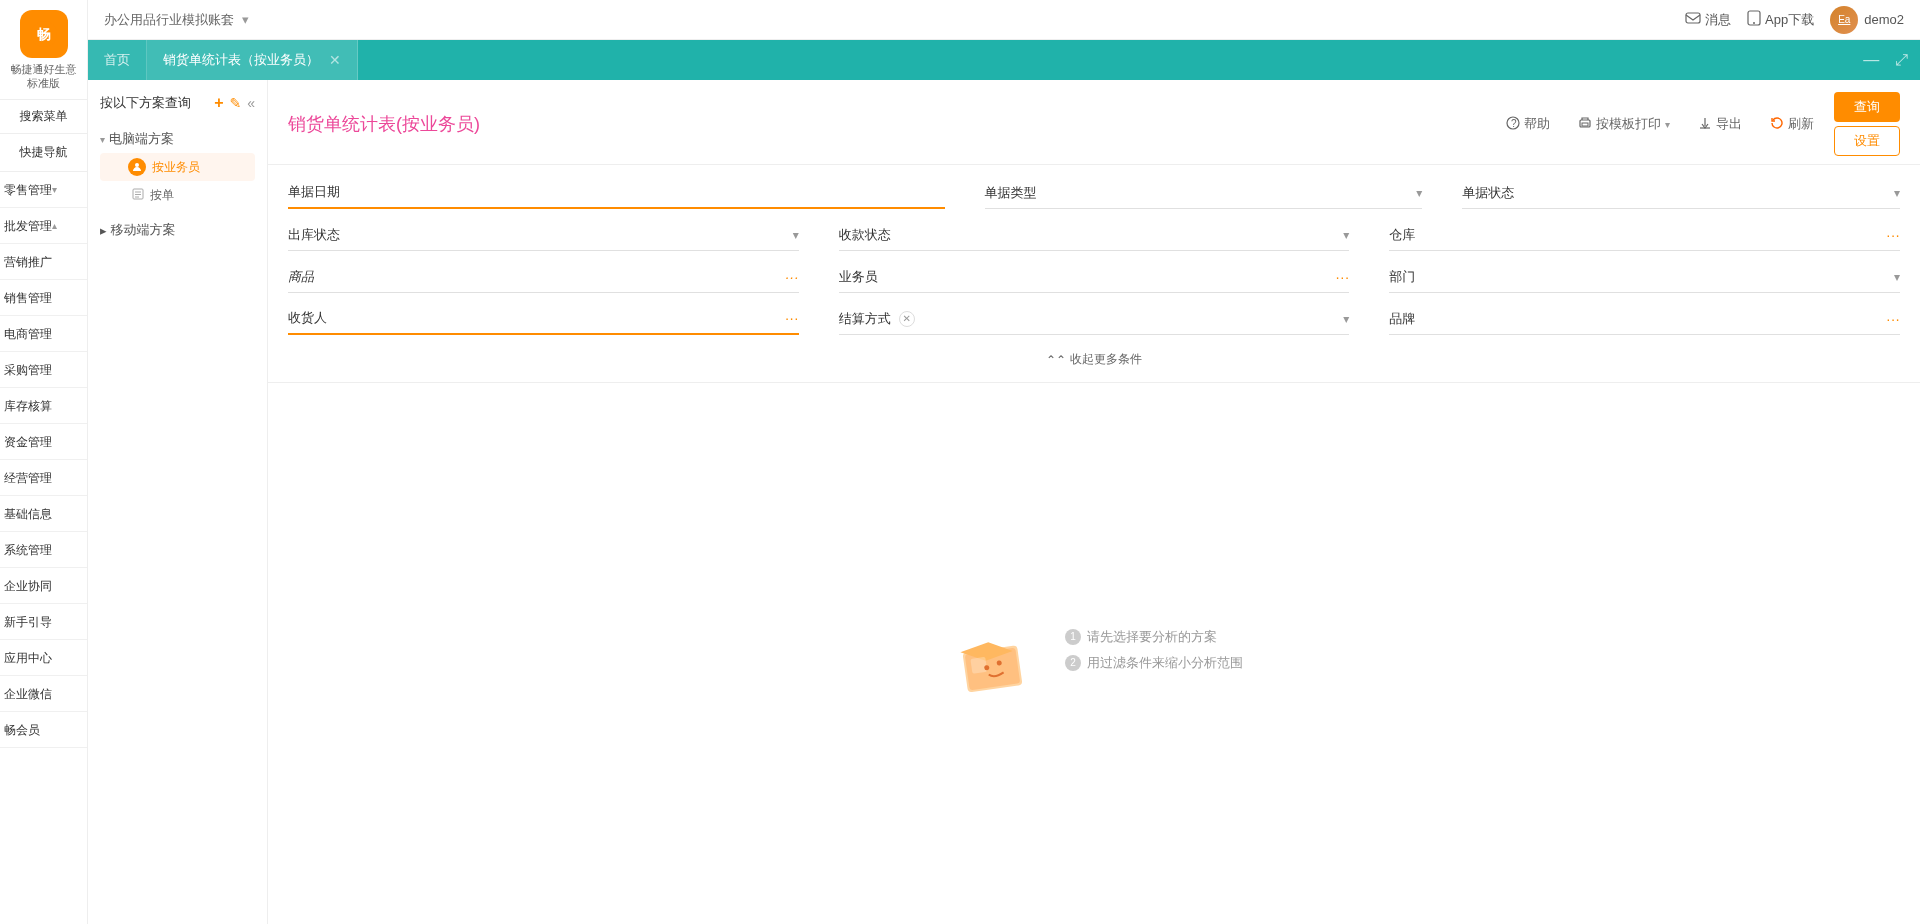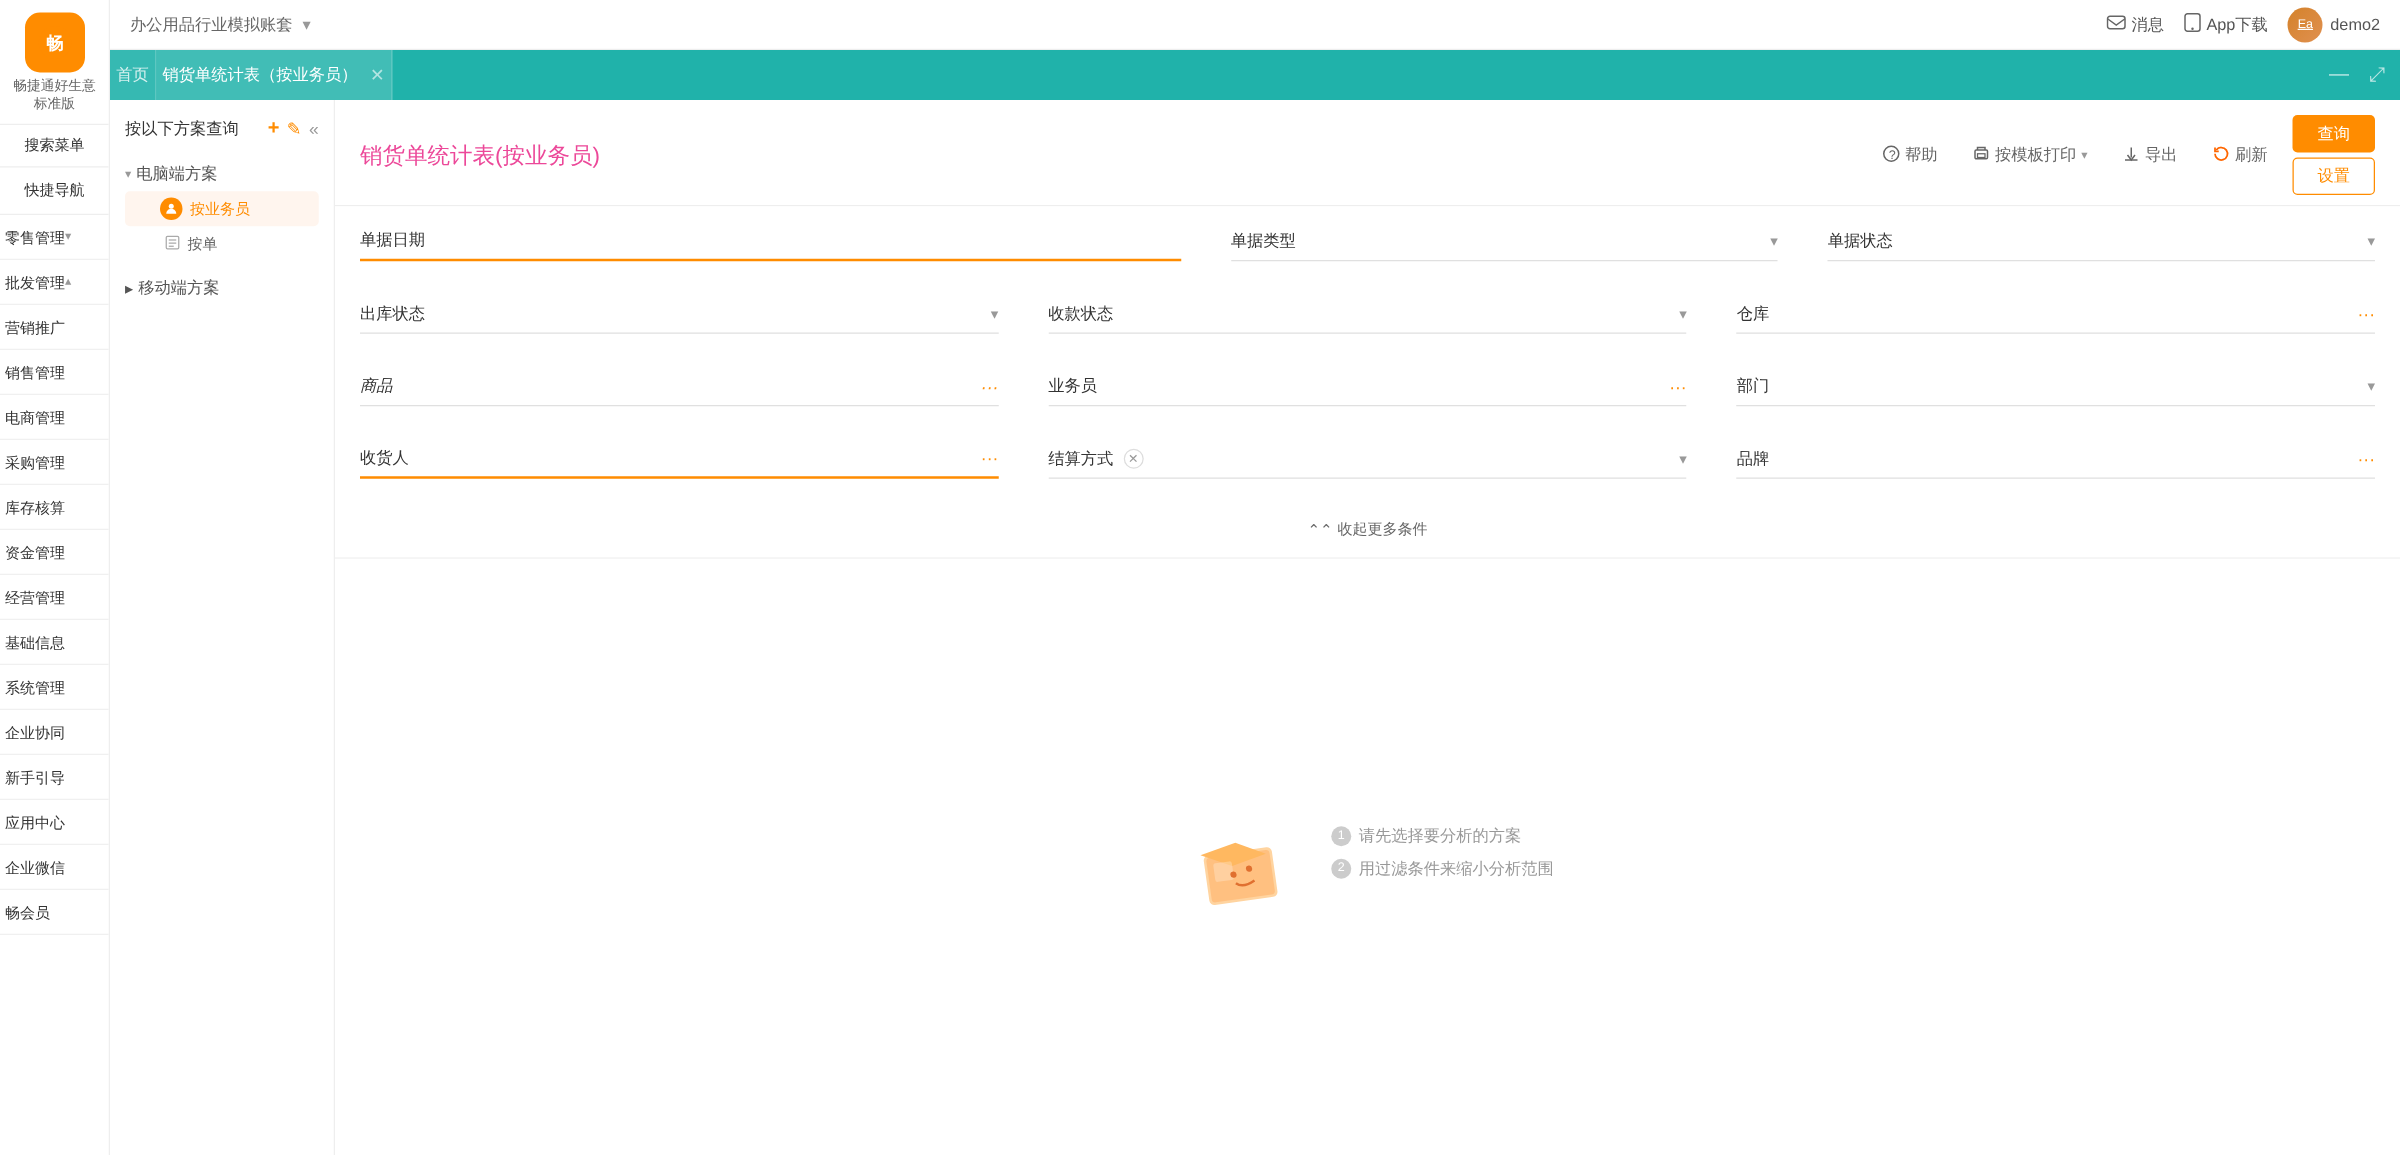--- a/index.html
+++ b/index.html
@@ -22,21 +22,21 @@
 
     
     .top-header { height: 40px; background: #fff; display: flex; align-items: center; justify-content: space-between; padding: 0 16px; border-bottom: 1px solid #eee; }
     .top-header-left { display: flex; align-items: center; gap: 8px; color: #666; font-size: 13px; }
     .top-header-right { display: flex; align-items: center; gap: 16px; color: #555; font-size: 13px; }
     .top-header-right .user-avatar { width: 28px; height: 28px; border-radius: 50%; background: linear-gradient(135deg, #ff8c00, #ffa500); display: flex; align-items: center; justify-content: center; color: white; font-size: 12px; text-decoration: underline; }
     .header-btn { display: flex; align-items: center; gap: 4px; cursor: pointer; color: #555; }
 
     
     .tab-bar { height: 40px; background: #20b2aa; display: flex; align-items: stretch; padding: 0; }
-    .tab-item { display: flex; align-items: center; padding: 0 5px; color: rgba(255,255,255,0.8); cursor: pointer; font-size: 13px; gap: 6px; border-right: 1px solid rgba(255,255,255,0.2); }
+    .tab-item { display: flex; align-items: center; padding: 0 16px; color: rgba(255,255,255,0.8); cursor: pointer; font-size: 13px; gap: 6px; border-right: 1px solid rgba(255,255,255,0.2); }
     .tab-item.active { background: rgba(255,255,255,0.15); color: #fff; font-weight: 500; }
     .tab-item .tab-close { color: rgba(255,255,255,0.6); font-size: 14px; cursor: pointer; margin-left: 4px; }
     .tab-item.home { background: rgba(255,255,255,0.1); }
     .tab-bar-right { margin-left: auto; display: flex; align-items: center; padding-right: 8px; gap: 8px; }
     .tab-bar-right button { background: none; border: none; color: rgba(255,255,255,0.7); cursor: pointer; font-size: 16px; padding: 4px; }
 
     
     .content { flex: 1; display: flex; overflow: hidden; background: #f5f5f5; }
 
     
@@ -63,21 +63,21 @@
     
     .report-header { background: #fff; padding: 12px 20px 8px; display: flex; align-items: center; justify-content: space-between; border-bottom: 1px solid #eee; }
     .report-title { font-size: 18px; color: #ec4899; font-weight: 500; }
     .report-actions { display: flex; align-items: center; gap: 12px; }
     .report-action-btn { display: flex; align-items: center; gap: 4px; color: #666; cursor: pointer; font-size: 13px; padding: 4px 8px; border-radius: 4px; }
     .btn-query { background: #ff8c00; color: white; border: none; padding: 6px 20px; border-radius: 4px; cursor: pointer; font-size: 13px; }
     .btn-setting { background: white; color: #ff8c00; border: 1px solid #ff8c00; padding: 5px 16px; border-radius: 4px; cursor: pointer; font-size: 13px; }
 
     
     .filter-section { background: #fff; padding: 12px 20px; border-bottom: 1px solid #eee; }
-    .filter-row { display: flex; align-items: center; margin-bottom: 26px; gap: 0; }
+    .filter-row { display: flex; align-items: center; margin-bottom: 10px; gap: 0; }
     .filter-item { display: flex; align-items: center; flex: 1; min-height: 32px; border-bottom: 1px solid #e0e0e0; margin-right: 40px; }
     .filter-item:last-child { margin-right: 0; }
     .filter-label { color: #333; font-size: 13px; white-space: nowrap; margin-right: 8px; min-width: 50px; }
     .filter-value { flex: 1; color: #333; font-size: 12px; display: flex; align-items: center; gap: 4px; }
     .date-tabs { display: flex; gap: 2px; align-items: center; }
     .date-tab { padding: 2px 8px; font-size: 12px; color: #666; cursor: pointer; border-radius: 2px; }
     .date-tab.active { background: #ff8c00; color: white; border-radius: 10px; }
     .date-range { color: #999; font-size: 11px; margin-left: 8px; }
     .more-dots { color: #ff8c00; cursor: pointer; font-size: 14px; }
     .x-btn { color: #999; cursor: pointer; border: 1px solid #ddd; border-radius: 50%; width: 16px; height: 16px; display: flex; align-items: center; justify-content: center; font-size: 10px; }

